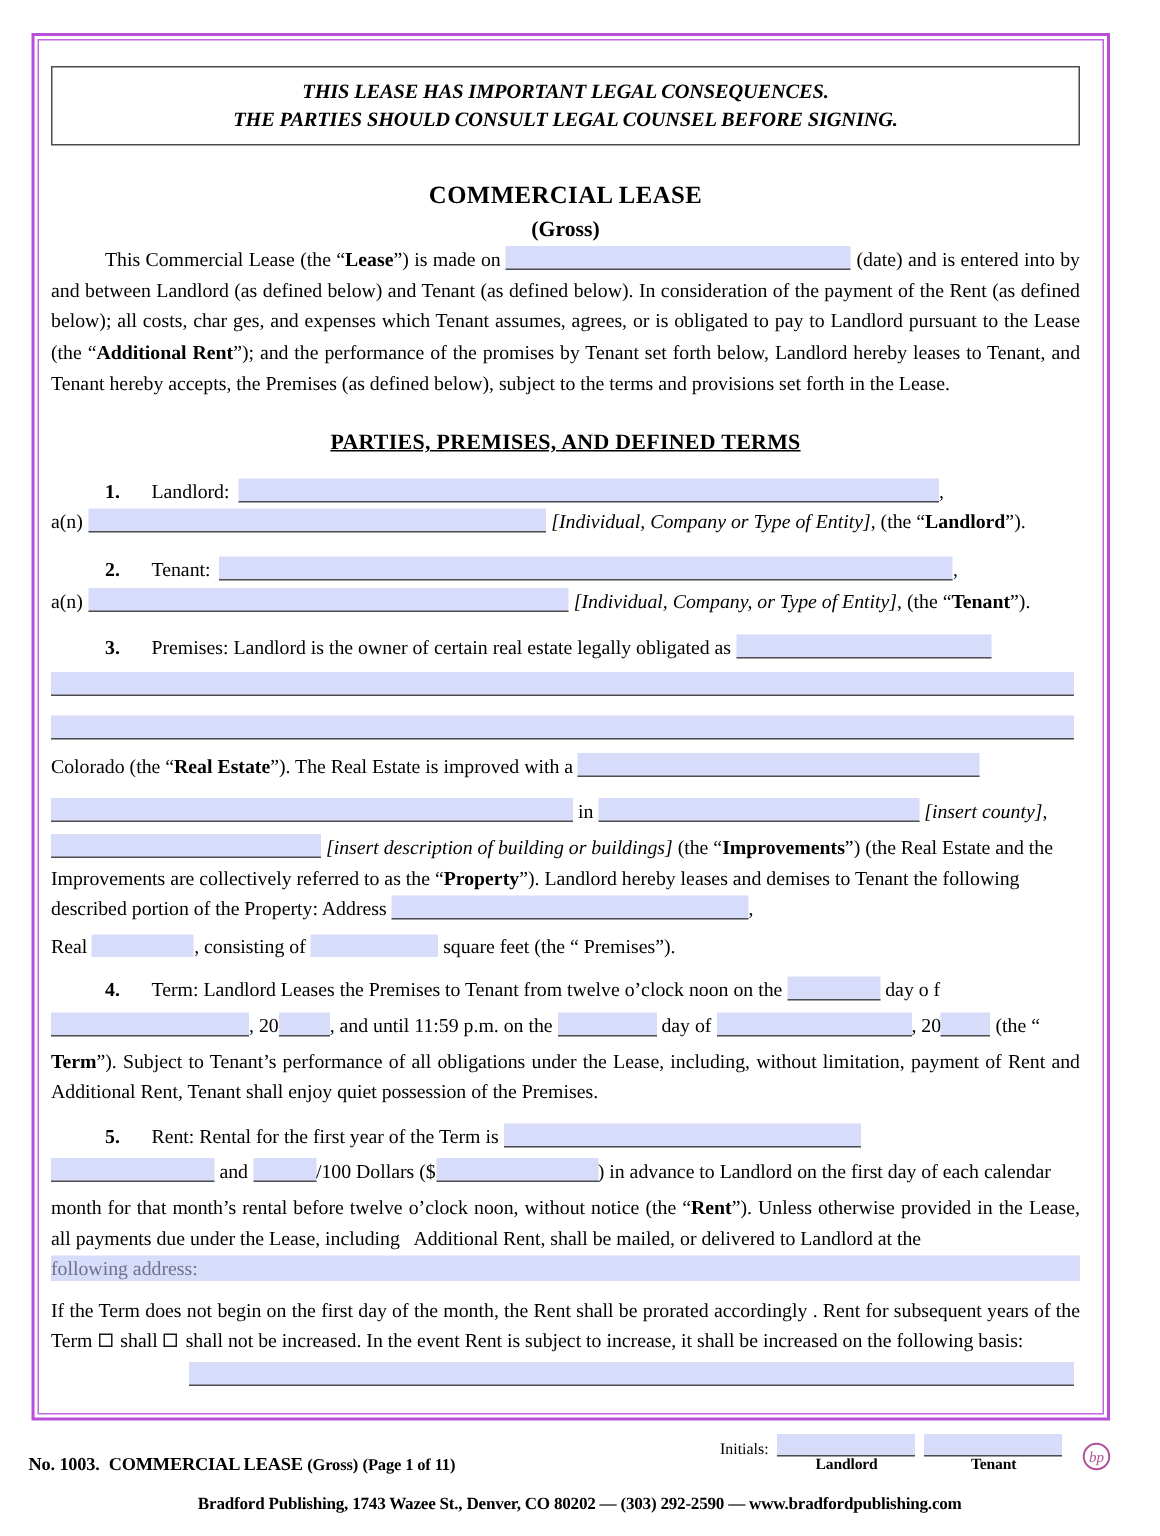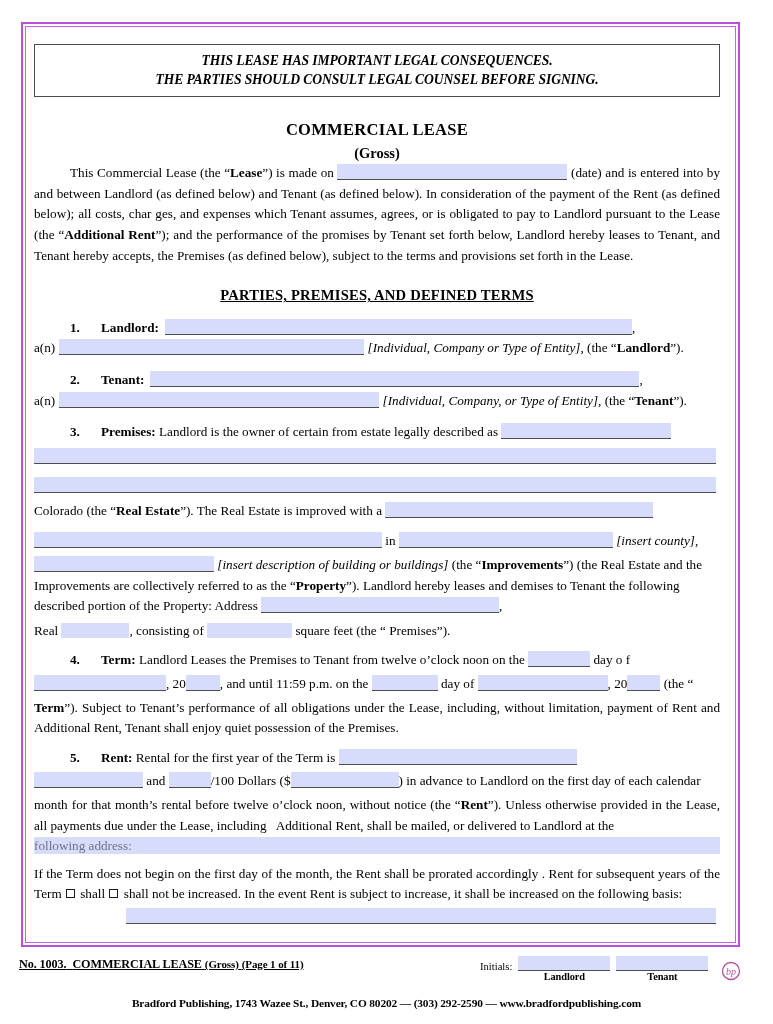--- a/index.html
+++ b/index.html
@@ -103,21 +103,21 @@
   .numrow { display: block; }
   .numlead {
     display: inline-block;
     width: 36px;
   }
   .numnum {
     display: inline-block;
     width: 31px;
     font-weight: bold;
   }
-  .numlabel { font-weight: bold; }
+  .numlabel { font-weight: normal; }
 
   
   .blank {
     display: inline-block;
     background: #d8dcfb;
     border-bottom: 1.6px solid #4d4d4d;
     height: 15px;
     vertical-align: -3px;
     box-sizing: content-box;
   }
@@ -146,26 +146,25 @@
   .faded { color: #6f7388; }
 
   
   .footer {
     position: absolute;
     left: 0; top: 957px;
     width: 773px;
   }
   .footer-line1 {
     position: absolute;
-    left: 19px; top: 0;
+    left: 19px; top: 12px;
     font-size: 12.2px;
     font-weight: bold;
     letter-spacing: -0.1px;
     white-space: nowrap;
-    text-decoration: underline;
   }
   .footer-line1 .sm { font-size: 11px; }
   .initials-wrap {
     position: absolute;
     left: 480px; top: -1px;
     white-space: nowrap;
     font-size: 10.6px;
   }
   .init-label {
     display: inline-block;
@@ -242,21 +241,21 @@
     <div class="numrow">
       <span class="numlead"></span><span class="numnum">2.</span><span class="numlabel">Tenant:</span><span class="blank" style="width:489px;margin-left:6px"></span><span>,</span>
     </div>
     <div class="numrow">
       <span>a(n)</span><span class="blank" style="width:320px;margin-left:4px"></span> <i>[Individual, Company, or Type of Entity]</i><span>, (the “</span><b>Tenant</b><span>”).</span>
     </div>
 
     <div class="para-gap"></div>
 
     <div class="numrow">
-      <span class="numlead"></span><span class="numnum">3.</span><span class="numlabel">Premises:</span><span> Landlord is the owner of certain from estate legally described as </span><span class="blank" style="width:170px"></span>
+      <span class="numlead"></span><span class="numnum">3.</span><span class="numlabel">Premises:</span><span> Landlord is the owner of certain real estate legally obligated as </span><span class="blank" style="width:170px"></span>
     </div>
     <div class="numrow" style="margin-top:4px">
       <span class="blank" style="width:682px"></span>
     </div>
     <div class="numrow" style="margin-top:9px">
       <span class="blank" style="width:682px"></span>
     </div>
     <div class="numrow" style="margin-top:4px">
       <span>Colorado (the “</span><b>Real Estate</b><span>”). The Real Estate is improved with a </span><span class="blank" style="width:268px"></span>
     </div>

